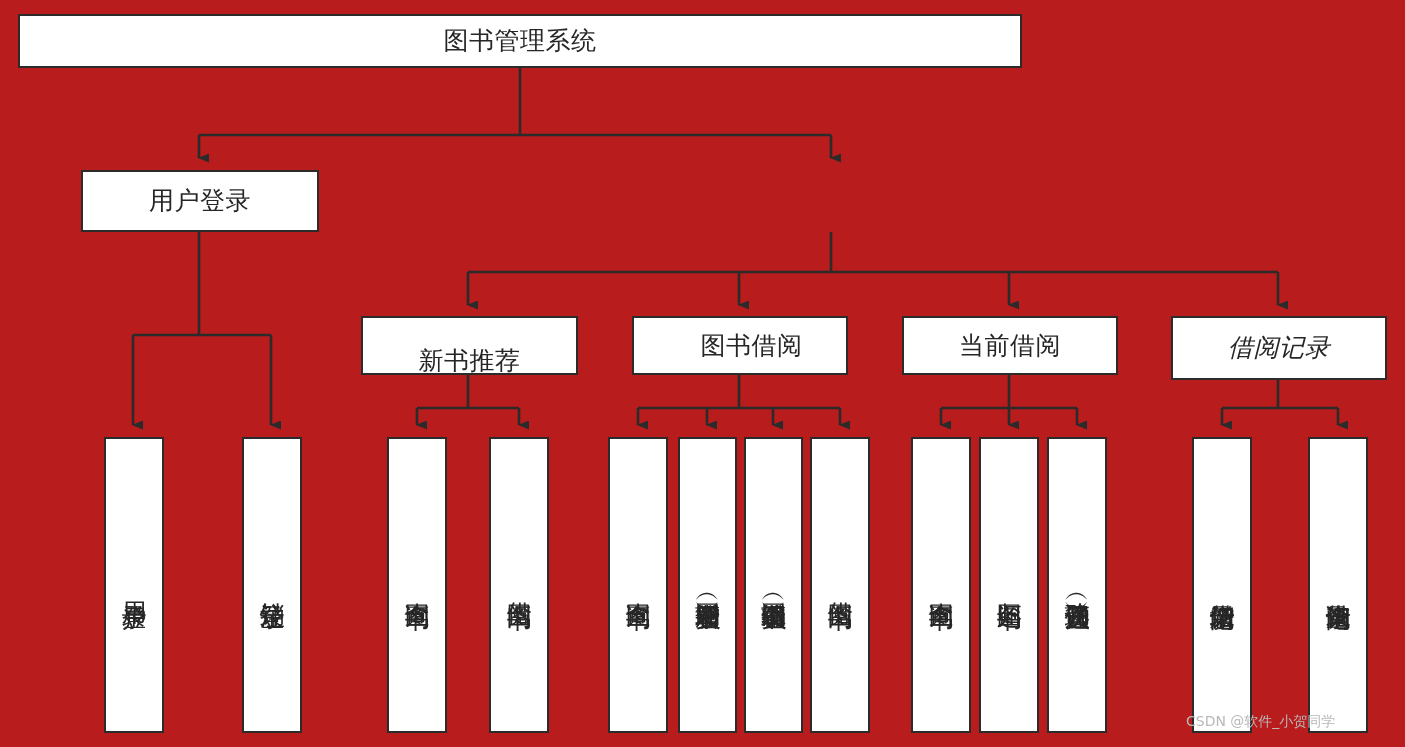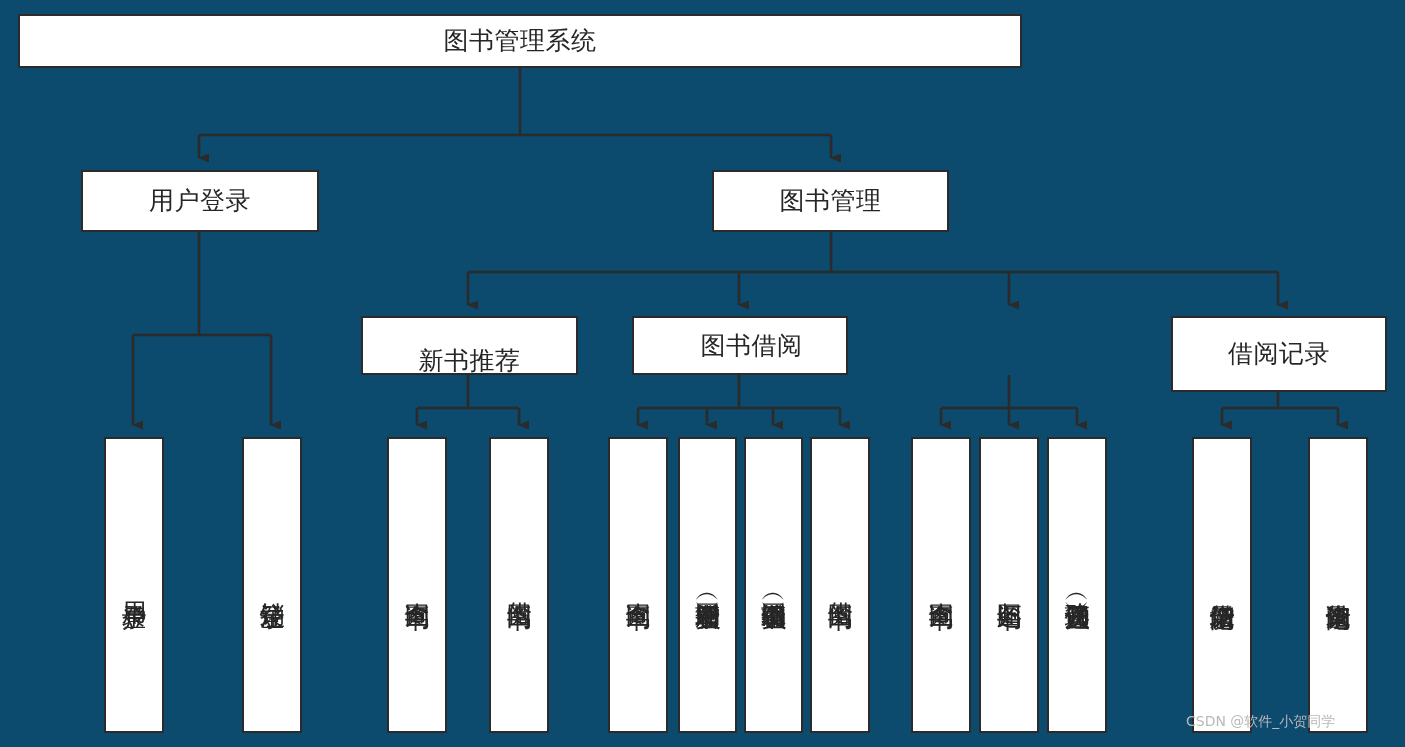--- a/index.html
+++ b/index.html
@@ -8,21 +8,21 @@
     padding: 0;
     background: #ffffff;
   }
   body {
     font-family: "DejaVu Sans", "Liberation Sans", sans-serif;
   }
   #diagram-root {
     position: relative;
     width: 1405px;
     height: 747px;
-    background: #0c4a6e;
+    background: #b91c1c;
     overflow: hidden;
   }
   #edge-layer {
     position: absolute;
     left: 0;
     top: 0;
     width: 1405px;
     height: 747px;
     pointer-events: none;
   }
@@ -137,34 +137,34 @@
   </svg>
 
   <div class="node horiz root" style="left:18px; top:14px; width:1004px; height:54px;">
     <span class="node-label">图书管理系统</span>
   </div>
 
   <div class="node horiz" style="left:81px; top:170px; width:238px; height:62px;">
     <span class="node-label">用户登录</span>
   </div>
 
-  <div class="node horiz" style="left:712px; top:170px; width:237px; height:62px;">
-    <span class="node-label">图书管理</span>
-  </div>
 
   <div class="node horiz" style="left:361px; top:316px; width:217px; height:59px;align-items:flex-end;">
     <span class="node-label">新书推荐</span>
   </div>
 
   <div class="node horiz" style="left:632px; top:316px; width:216px; height:59px;padding-left:23px;">
     <span class="node-label">图书借阅</span>
   </div>
 
-
-  <div class="node horiz" style="left:1171px; top:316px; width:216px; height:76px;">
+  <div class="node horiz" style="left:902px; top:316px; width:216px; height:59px;">
+    <span class="node-label">当前借阅</span>
+  </div>
+
+  <div class="node horiz" style="left:1171px; top:316px; width:216px; height:64px;font-style:italic;">
     <span class="node-label">借阅记录</span>
   </div>
 
   <div class="node vert" style="left:104px; top:437px; width:60px; height:296px;">
     <span class="node-label">用户登录</span>
   </div>
 
   <div class="node vert" style="left:242px; top:437px; width:60px; height:296px;">
     <span class="node-label">注销登录</span>
   </div>

